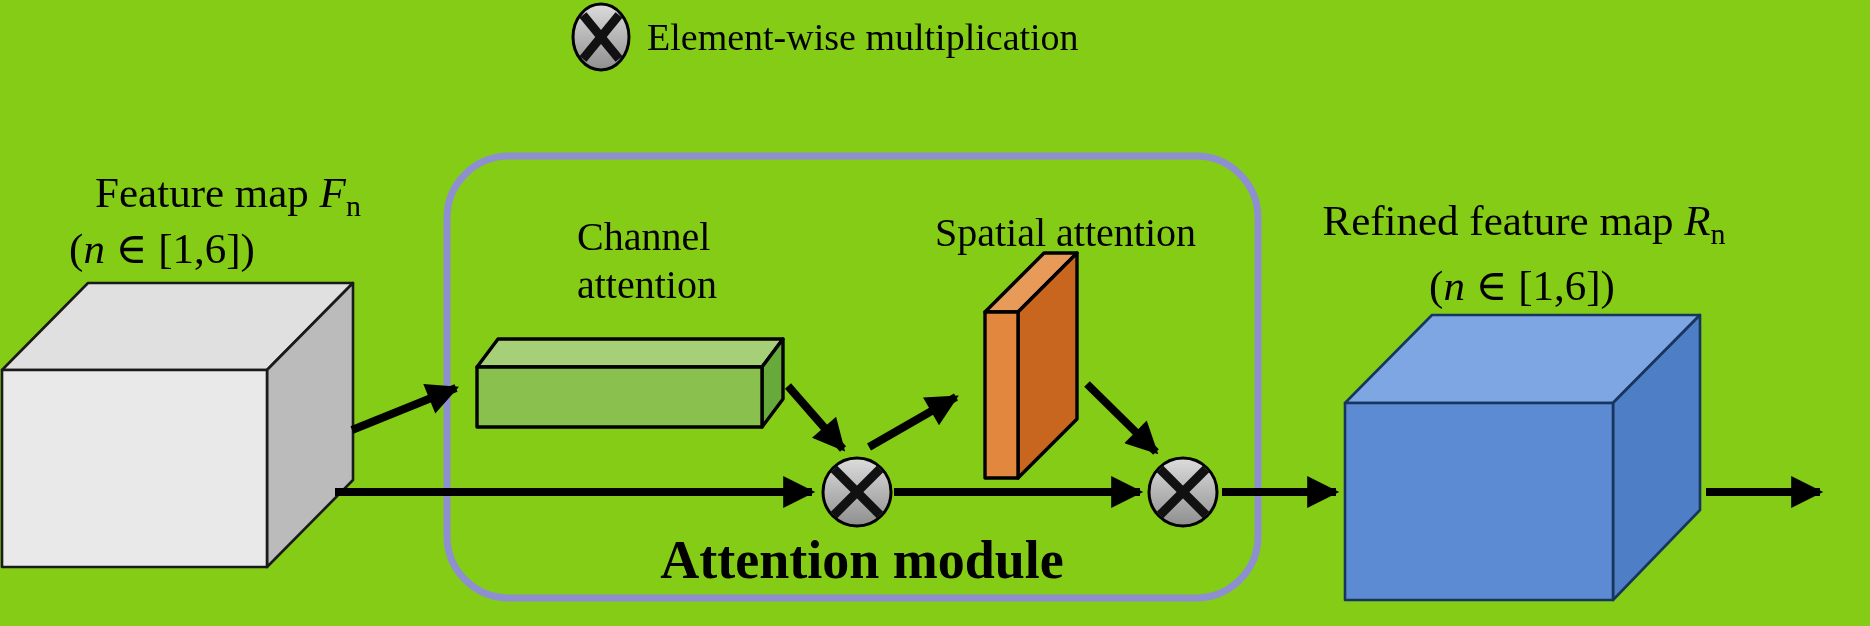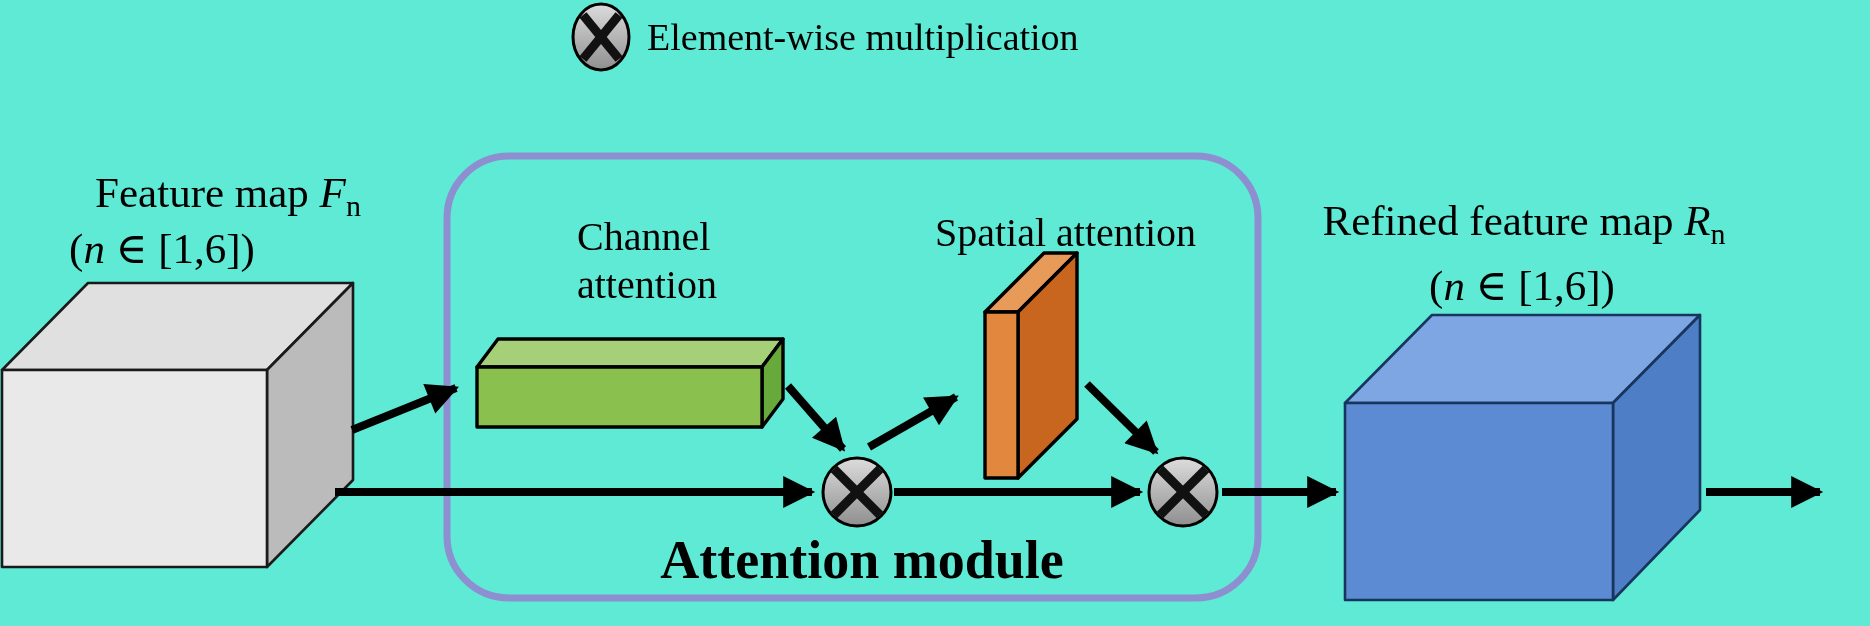--- a/index.html
+++ b/index.html
@@ -1,16 +1,16 @@
 <!DOCTYPE html>
 <html><head>
 <meta charset="utf-8">
 <style>
   html,body{margin:0;padding:0;background:#ffffff;}
-  .stage{position:relative;width:1870px;height:626px;background:#5eead4;overflow:hidden;
+  .stage{position:relative;width:1870px;height:626px;background:#84cc16;overflow:hidden;
          font-family:"Liberation Serif","DejaVu Serif",serif;}
   svg{position:absolute;left:0;top:0;}
   text{fill:#000;font-family:"Liberation Serif","DejaVu Serif",serif;}
   .lbl{font-size:43px;}
   .sub{font-size:30px;}
   .var{font-style:italic;}
   .small-lbl{font-size:40px;}
   .legend-lbl{font-size:38px;}
   .module-title{font-size:54px;font-weight:bold;}
   .edge{stroke:#1a1a1a;stroke-width:2.6;stroke-linejoin:round;}

